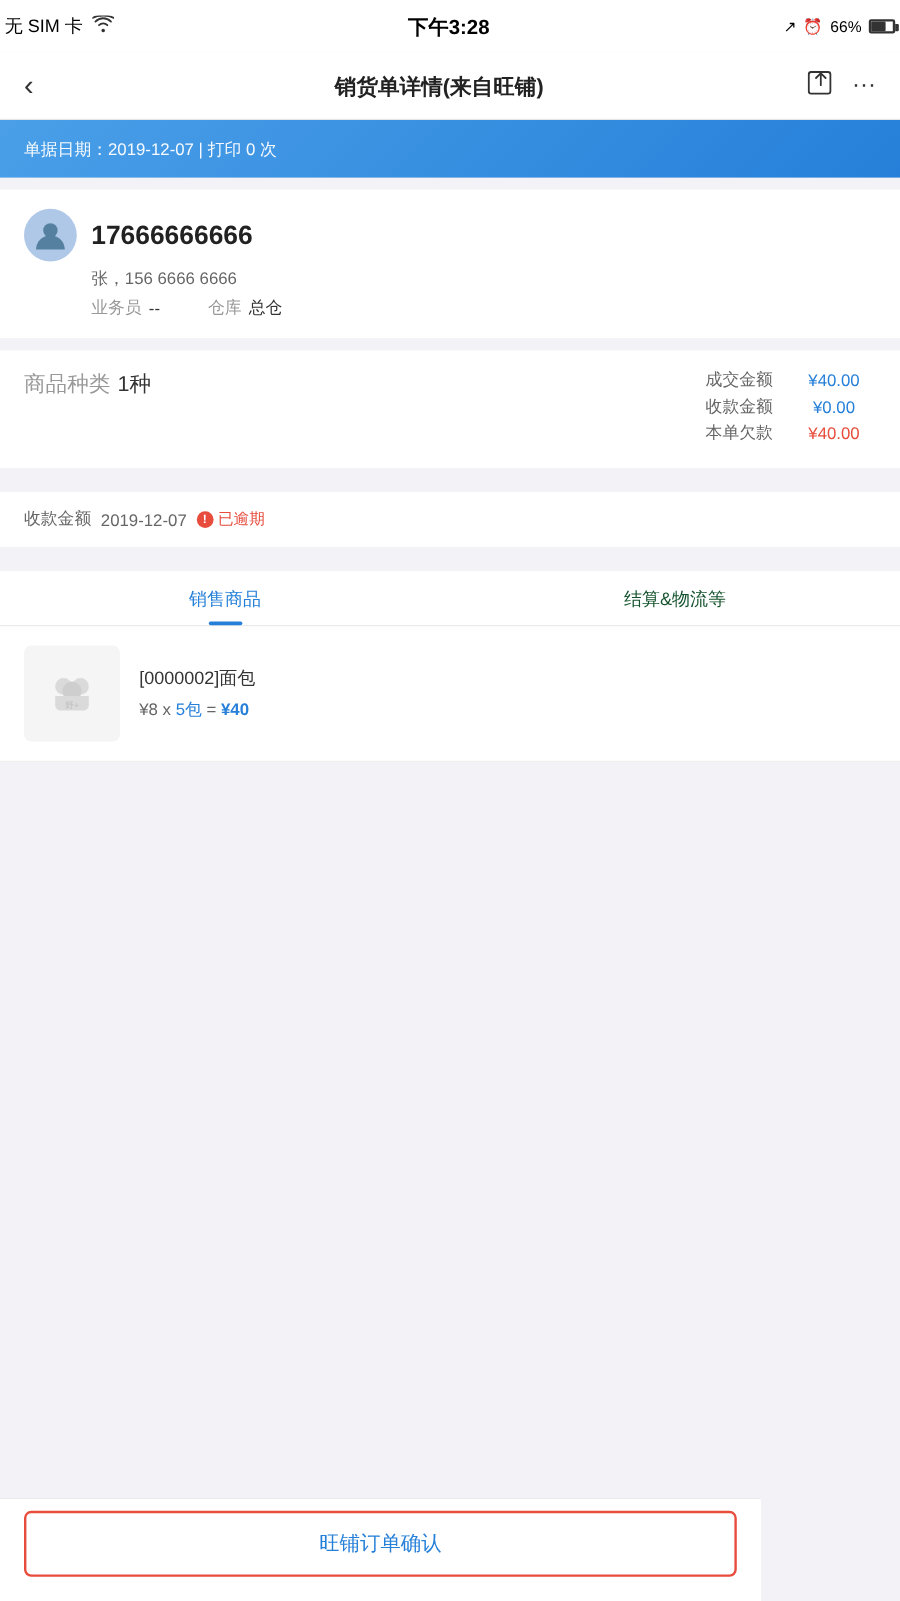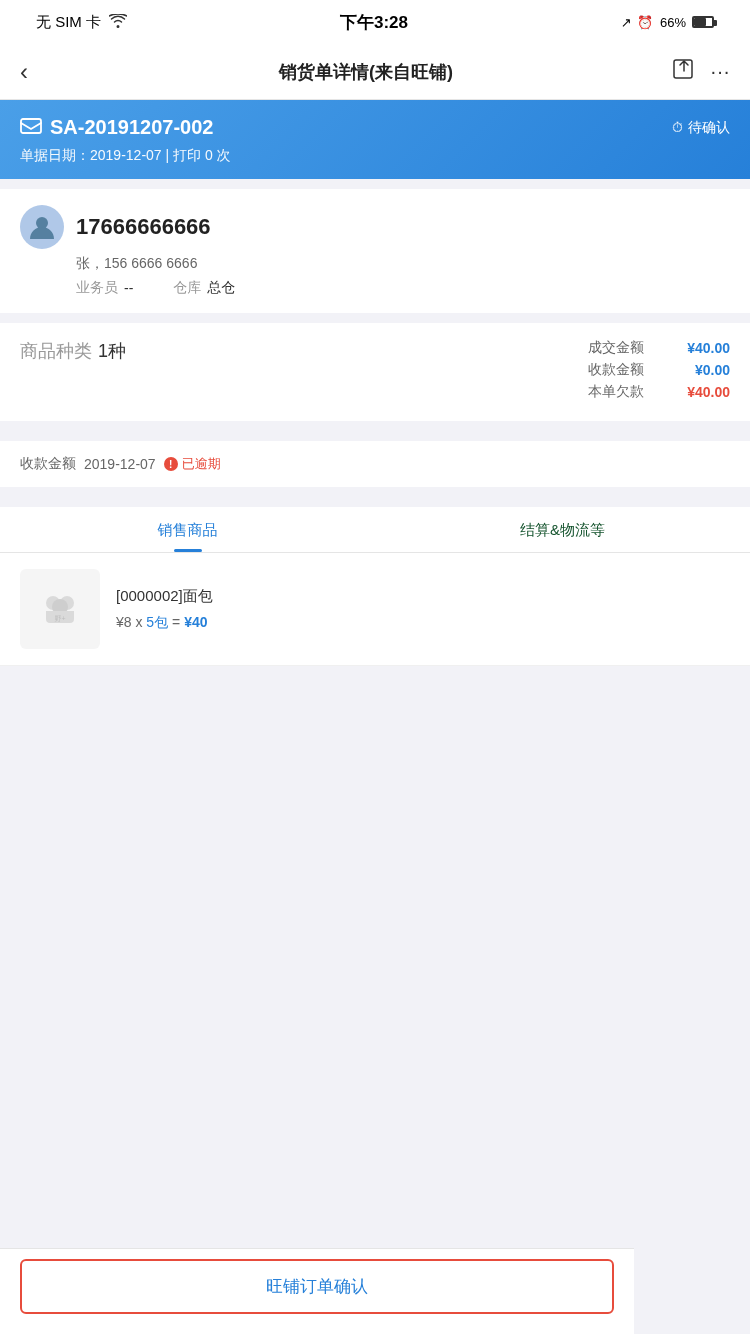--- a/index.html
+++ b/index.html
@@ -13,21 +13,21 @@
       overflow-x: hidden;
     }
 
     
     .status-bar {
       background: #fff;
       height: 44px;
       display: flex;
       align-items: center;
       justify-content: space-between;
-      padding: 0 36px;
+      padding: 0 4px;
       font-size: 15px;
       font-weight: 500;
     }
     .status-left { display: flex; align-items: center; gap: 8px; }
     .status-center { font-size: 17px; font-weight: 600; }
     .status-right { display: flex; align-items: center; gap: 6px; font-size: 13px; }
     .battery-icon {
       display: inline-block;
       width: 22px; height: 12px;
       border: 2px solid #333;
@@ -183,21 +183,21 @@
     }
     .summary-amount-row {
       display: flex;
       justify-content: flex-end;
       align-items: center;
       gap: 16px;
       margin-bottom: 4px;
       font-size: 14px;
     }
     .amount-label { color: #666; }
-    .amount-value { color: #2680d9; font-weight: 700; min-width: 70px; text-align: right; }
+    .amount-value { color: #2680d9; font-weight: 400; min-width: 70px; text-align: center; }
     .amount-value.red { color: #e74c3c; }
 
     
     .due-section {
       background: #fff;
       padding: 14px 20px;
       margin-top: 10px;
       display: flex;
       align-items: center;
       gap: 8px;
@@ -355,35 +355,20 @@
       <svg width="22" height="22" viewBox="0 0 22 22" fill="none">
         <rect x="2" y="2" width="18" height="18" rx="2" stroke="#333" stroke-width="1.5" fill="none"></rect>
         <path d="M8 7l4-4 4 4M12 3v10" stroke="#333" stroke-width="1.5" stroke-linecap="round"></path>
       </svg>
     </span>
     <span class="nav-more">···</span>
   </div>
 </div>
 
 <div class="order-header">
-  <div class="order-header-top">
-    <div class="order-id">
-      <span>
-        <svg width="22" height="18" viewBox="0 0 22 18" fill="none">
-          <rect x="1" y="3" width="20" height="14" rx="2" stroke="white" stroke-width="1.8" fill="none"></rect>
-          <path d="M1 7l10 6 10-6" stroke="white" stroke-width="1.8" stroke-linecap="round"></path>
-        </svg>
-      </span>
-      <span>SA-20191207-002</span>
-    </div>
-    <div class="order-status">
-      <span>⏱</span>
-      <span>待确认</span>
-    </div>
-  </div>
   <div class="order-date">单据日期：2019-12-07 | 打印 0 次</div>
 </div>
 
 <div class="customer-section">
   <div class="customer-row">
     <div class="avatar">
       <svg width="28" height="28" viewBox="0 0 28 28" fill="none">
         <circle cx="14" cy="10" r="6" fill="#5580a0"></circle>
         <path d="M2 26c0-6.6 5.4-12 12-12s12 5.4 12 12" fill="#5580a0"></path>
       </svg>

